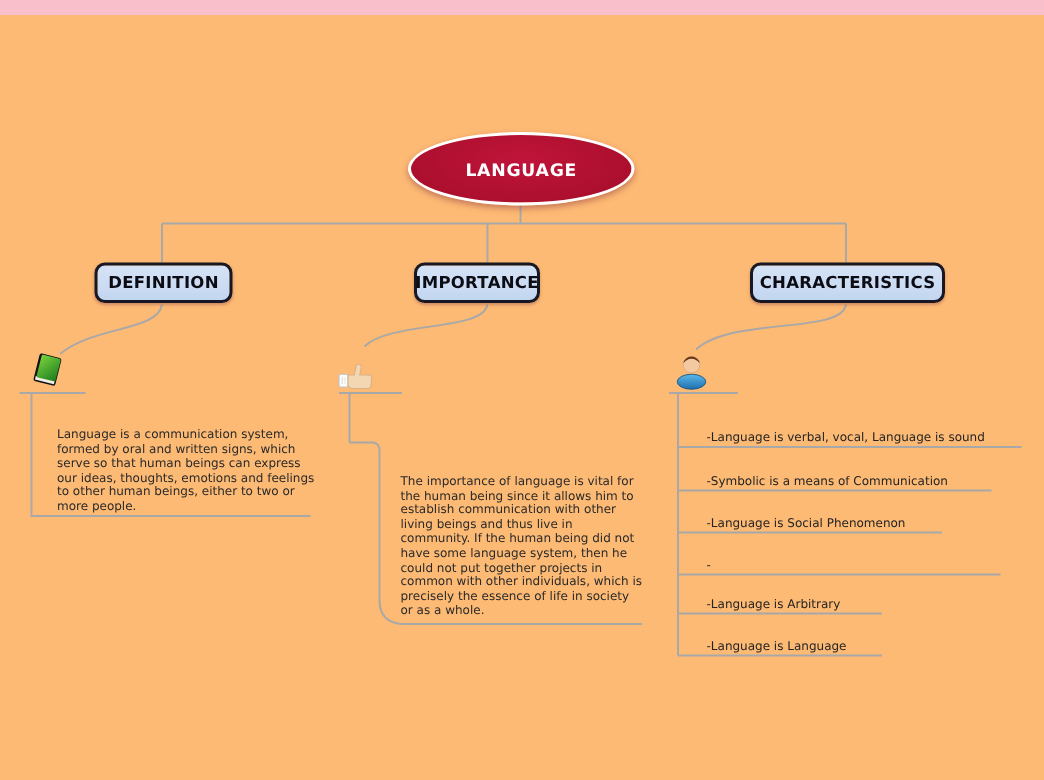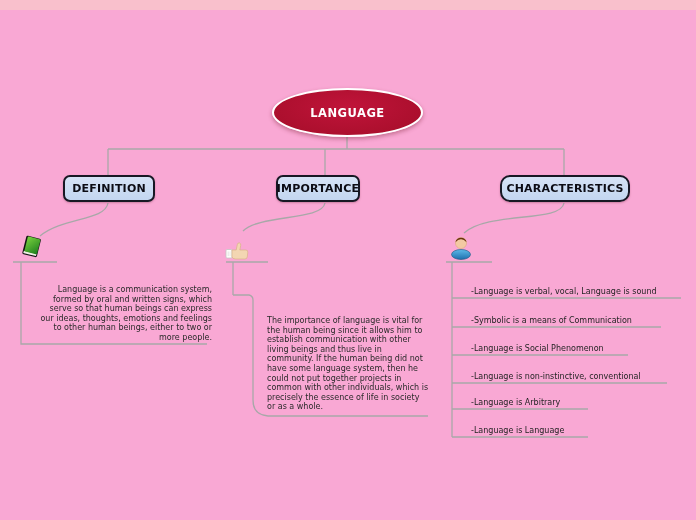--- a/index.html
+++ b/index.html
@@ -1,37 +1,37 @@
 <!DOCTYPE html>
 <html><head>
 <meta charset="utf-8">
 <style>
   html,body{margin:0;padding:0;}
   body{font-family:"DejaVu Sans","Liberation Sans",sans-serif;}
-  .canvas{position:relative;width:696px;height:520px;background:#f9a8d4;overflow:hidden;}
+  .canvas{position:relative;width:696px;height:520px;background:#fdba74;overflow:hidden;}
   .top-band{position:absolute;left:0;top:0;width:696px;height:10px;background:#f9c0cc;}
   .connectors{position:absolute;left:0;top:0;}
   .root-node{position:absolute;left:272px;top:88px;width:151px;height:49px;
     background:radial-gradient(ellipse at 50% 38%,#c0143a 0%,#ab0f2d 75%);
     border:2px solid #ffffff;border-radius:50%;box-sizing:border-box;
     display:flex;align-items:center;justify-content:center;
     box-shadow:0 2px 4px rgba(130,40,60,.45);cursor:pointer;}
   .root-node span{color:#ffffff;font-weight:bold;font-size:11.5px;letter-spacing:.5px;}
   .topic{position:absolute;height:27px;box-sizing:border-box;
     background:linear-gradient(180deg,#d6e3f6 0%,#c3d6f0 100%);
     border:2px solid #181824;border-radius:7px;
     display:flex;align-items:center;justify-content:center;
     box-shadow:0 1px 2px rgba(120,50,70,.35);cursor:pointer;text-align:right;}
   .topic span{font-weight:bold;font-size:11px;color:#0c0c14;letter-spacing:.2px;}
   .topic.def{left:63px;top:175px;width:92px;}
   .topic.imp{left:276px;top:175px;width:84px;}
-  .topic.chr{left:500px;top:175px;width:130px;border-radius:10px;}
+  .topic.chr{left:500px;top:175px;width:130px;}
   .icon{position:absolute;}
   .note{position:absolute;font-size:8px;line-height:9.6px;color:#2a2a2a;}
-  .note.def{left:38px;top:285px;width:174px;text-align:right;}
+  .note.def{left:38px;top:285px;width:174px;}
   .note.imp{left:267px;top:316px;width:162px;}
   .char-row{position:absolute;left:452px;width:242px;height:14px;font-size:8px;color:#242424;
     display:flex;align-items:center;cursor:default;}
   .char-row .dash{margin-left:19px;}
   .char-row .txt{white-space:nowrap;}
 </style>
 </head>
 <body>
 
 <div class="canvas">
@@ -110,21 +110,20 @@
   <div class="char-row" style="top:313px;">
     <span class="dash">-</span>
     <span class="txt">Symbolic is a means of Communication</span>
   </div>
   <div class="char-row" style="top:341px;">
     <span class="dash">-</span>
     <span class="txt">Language is Social Phenomenon</span>
   </div>
   <div class="char-row" style="top:369px;">
     <span class="dash">-</span>
-    <span class="txt">Language is non-instinctive, conventional</span>
   </div>
   <div class="char-row" style="top:395px;">
     <span class="dash">-</span>
     <span class="txt">Language is Arbitrary</span>
   </div>
   <div class="char-row" style="top:423px;">
     <span class="dash">-</span>
     <span class="txt">Language is Language</span>
   </div>
 </div>

